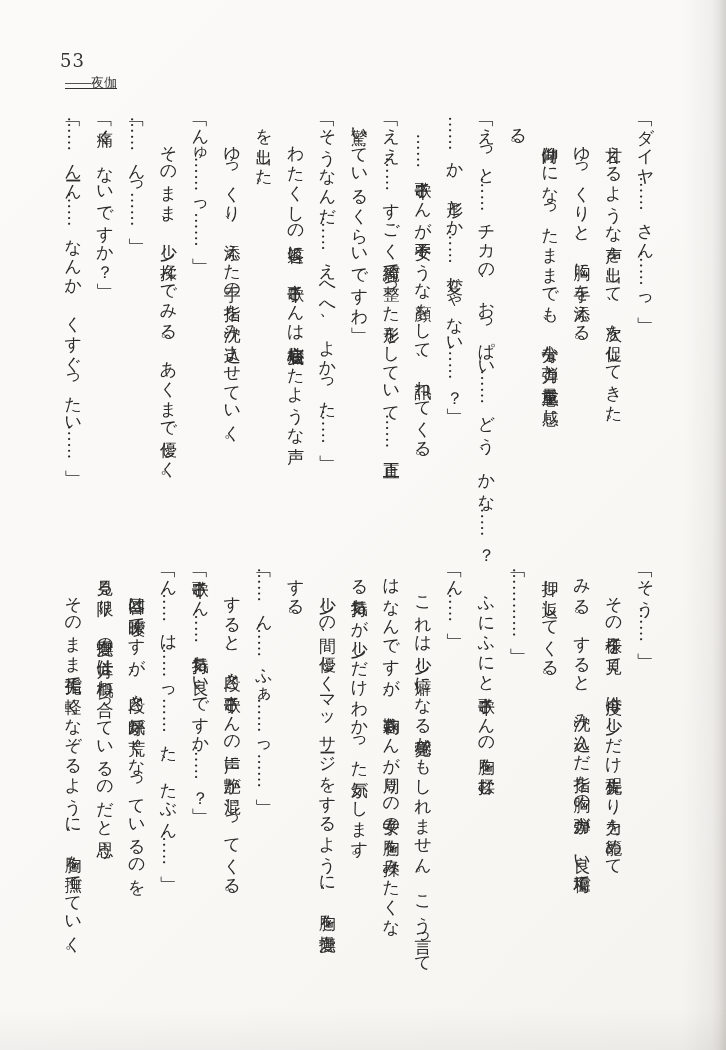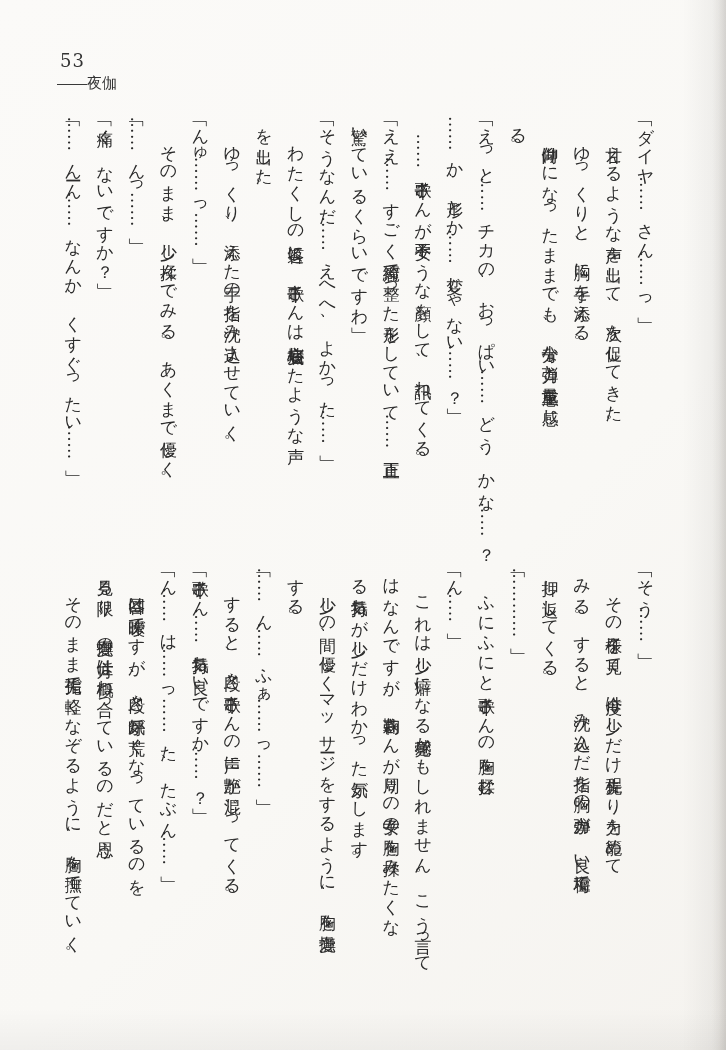--- a/index.html
+++ b/index.html
@@ -28,24 +28,25 @@
     position: absolute;
     top: 50px;
     left: 60px;
     font-size: 18px;
     letter-spacing: 1px;
     color: #333;
   }
   .chapter-header {
     position: absolute;
     top: 74px;
-    left: 57px;
-    font-size: 15px;
+    left: 65px;
+    font-size: 13px;
     color: #333;
     white-space: nowrap;
+    text-decoration: underline;
   }
   .vtext {
     position: absolute;
     left: 57px;
     width: 604px;
     height: 442px;
     writing-mode: vertical-rl;
     text-orientation: mixed;
     font-size: 17px;
     letter-spacing: 0.55px;

